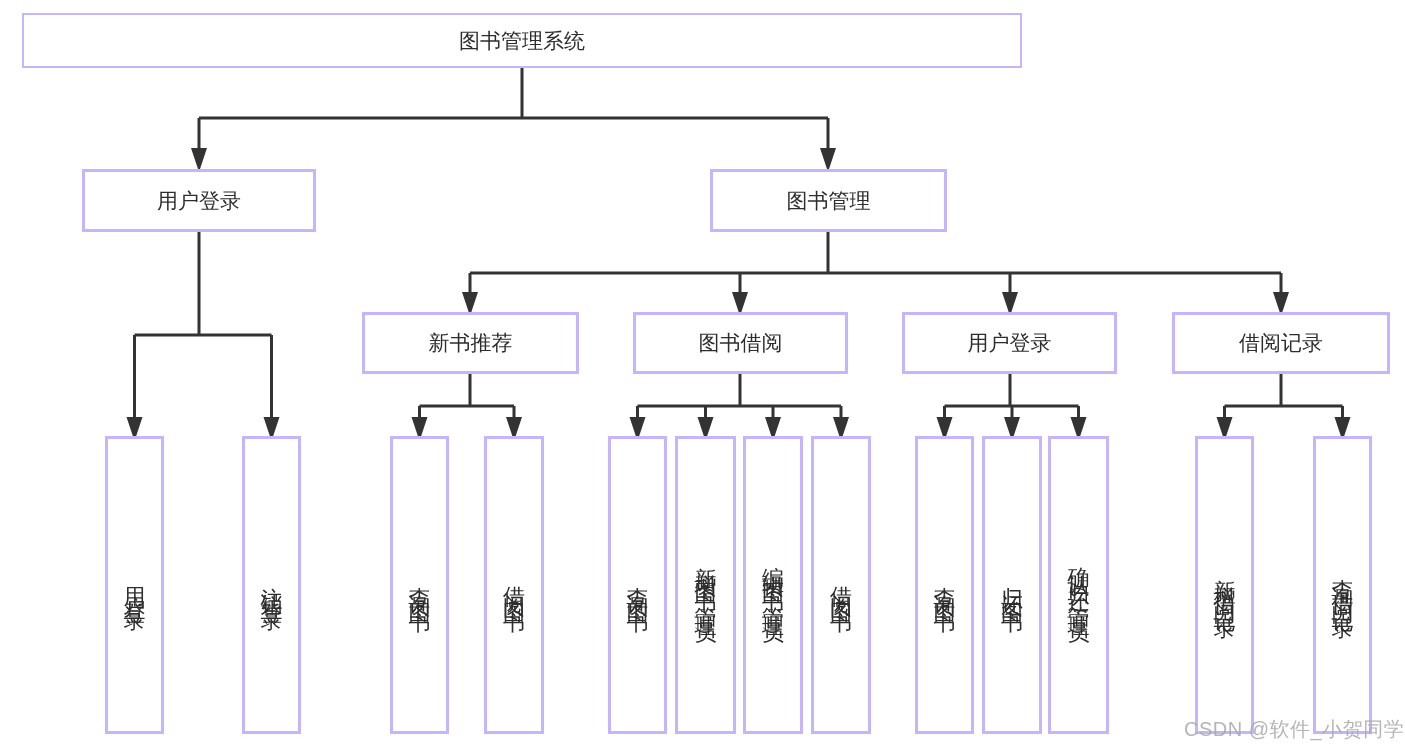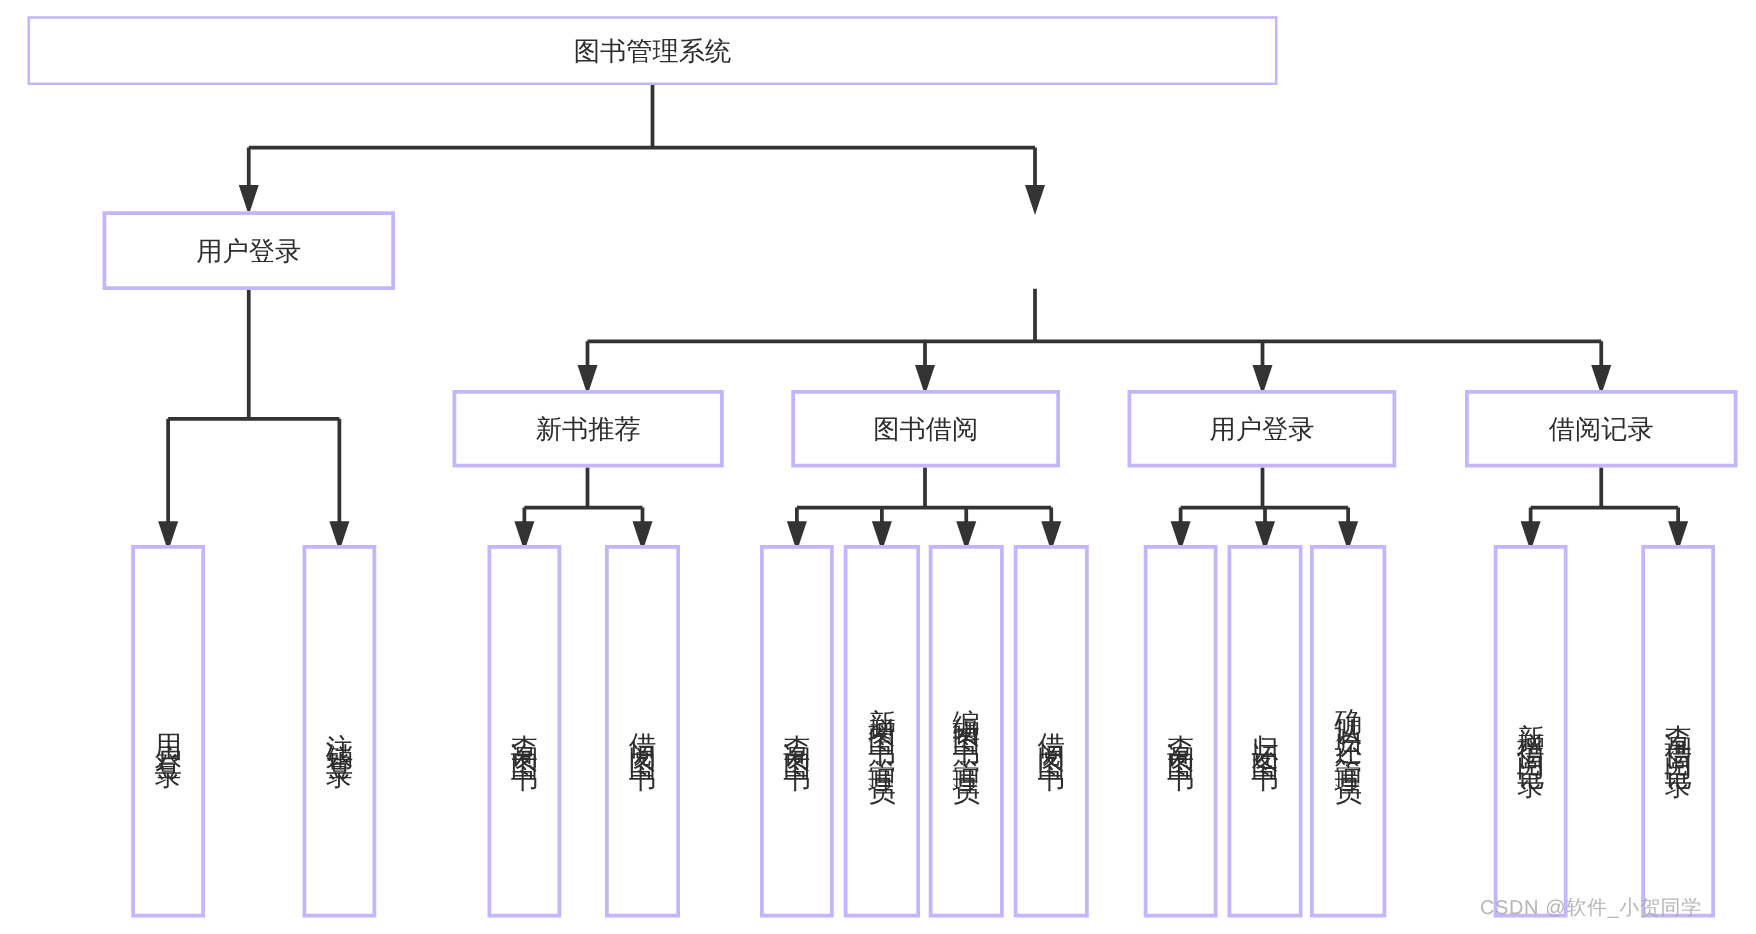--- a/index.html
+++ b/index.html
@@ -36,21 +36,21 @@
     font-size: 22px;
     letter-spacing: 8px;
     line-height: 1;
     white-space: nowrap;
     color: #2d2d2d;
   }
   .watermark {
     position: absolute;
     left: 1184px;
     top: 716px;
-    font-size: 16px;
+    font-size: 20px;
     color: rgba(168,168,168,0.85);
     z-index: 5;
     white-space: nowrap;
     letter-spacing: 0.5px;
   }
   
   #n-root        { left: 22px;  top: 13px;  width: 1000px; height: 55px; }
   #n-user-login  { left: 82px;  top: 169px; width: 234px;  height: 63px; }
   #n-book-mgmt   { left: 710px; top: 169px; width: 237px;  height: 63px; }
   #n-new-book    { left: 362px; top: 312px; width: 217px;  height: 62px; }
@@ -110,20 +110,23 @@
     <use href="#arrh" transform="translate(1342.5,441)"></use>
   </svg>
 
   <div class="node root" id="n-root">
     <span>图书管理系统</span>
   </div>
 
   <div class="node" id="n-user-login">
     <span>用户登录</span>
   </div>
+  <div class="node" id="n-book-mgmt">
+    <span>图书管理</span>
+  </div>
 
   <div class="node" id="n-borrowing">
     <span>图书借阅</span>
   </div>
   <div class="node" id="n-new-book">
     <span>新书推荐</span>
   </div>
   <div class="node" id="n-current">
     <span>用户登录</span>
   </div>

